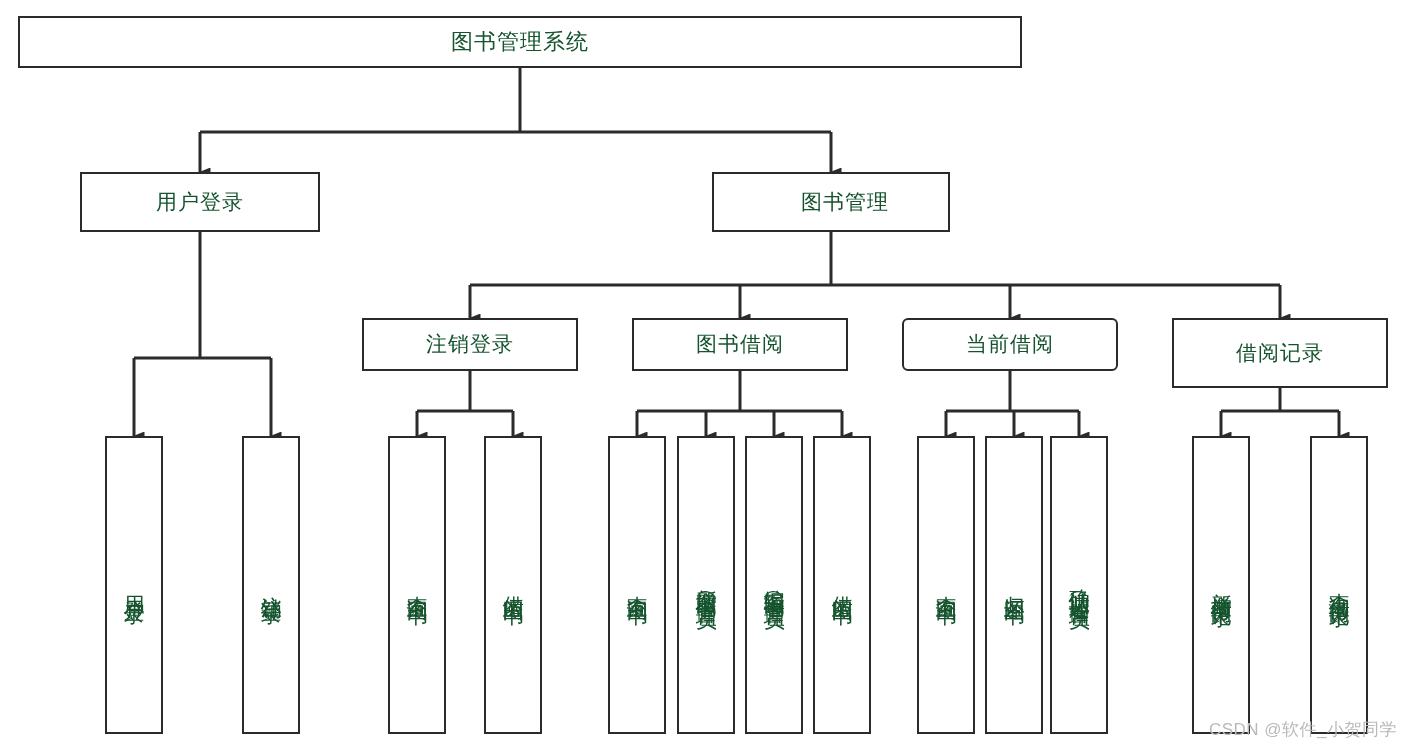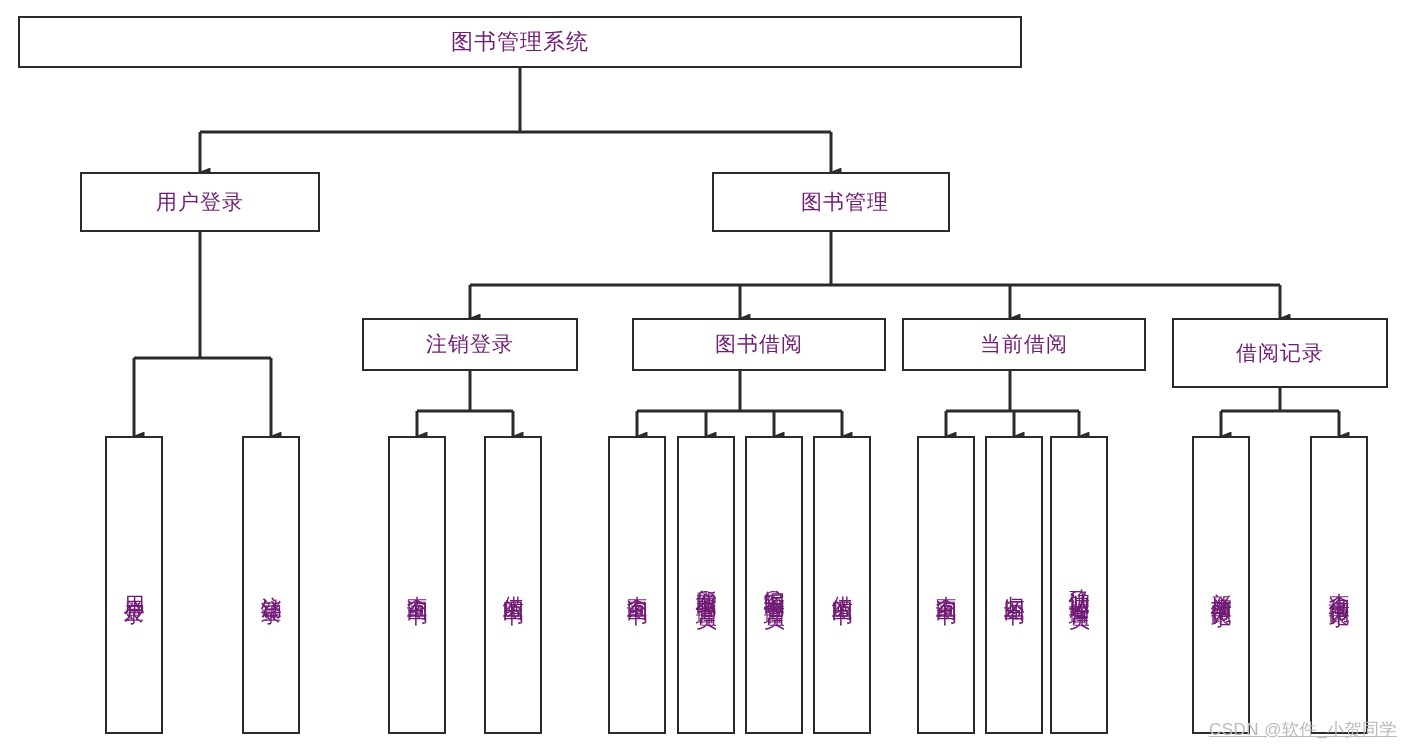--- a/index.html
+++ b/index.html
@@ -34,21 +34,21 @@
     align-items: center;
     justify-content: center;
     color: #1a1a1a;
     z-index: 2;
   }
   .node-label {
     font-size: 21px;
     line-height: 1.25;
     letter-spacing: 1px;
     white-space: nowrap;
-    color: #701a75;
+    color: #14532d;
     text-align: right;
   }
   .node.vertical .node-label {
     writing-mode: vertical-rl;
     text-orientation: upright;
     letter-spacing: 3px;
     font-size: 21px;
     white-space: nowrap;
   }
   .node.root .node-label { font-size: 22px; }
@@ -57,21 +57,20 @@
   #watermark {
     position: absolute;
     right: 8px;
     bottom: 6px;
     font-size: 17px;
     color: #b9b9b9;
     letter-spacing: 0.5px;
     z-index: 5;
     white-space: nowrap;
     font-family: "Liberation Sans", "DejaVu Sans", sans-serif;
-    text-decoration: underline;
   }
 </style>
 </head>
 <body>
 
 <div id="diagram-root">
 
   <svg id="edge-layer" viewBox="0 0 1405 747" width="1405" height="747" xmlns="http://www.w3.org/2000/svg">
     <defs>
       <marker id="arrowhead" markerWidth="9" markerHeight="11" refX="4.5" refY="10.5" orient="auto" markerUnits="userSpaceOnUse">
@@ -121,24 +120,24 @@
       </div>
       <div class="node level2" style="left: 80px; top: 172px; width: 240px; height: 60px;">
         <span class="node-label">用户登录</span>
       </div>
       <div class="node level2" style="left: 712px; top: 172px; width: 238px; height: 60px; padding-left: 28px;">
         <span class="node-label">图书管理</span>
       </div>
       <div class="node level3" style="left: 362px; top: 318px; width: 216px; height: 53px;">
         <span class="node-label">注销登录</span>
       </div>
-      <div class="node level3" style="left: 632px; top: 318px; width: 254px; height: 53px;">
+      <div class="node level3" style="left: 632px; top: 318px; width: 216px; height: 53px;">
         <span class="node-label">图书借阅</span>
       </div>
-      <div class="node level3" style="left: 902px; top: 318px; width: 244px; height: 53px;">
+      <div class="node level3" style="left: 902px; top: 318px; width: 216px; height: 53px; border-radius: 6px;">
         <span class="node-label">当前借阅</span>
       </div>
       <div class="node level3" style="left: 1172px; top: 318px; width: 216px; height: 70px;">
         <span class="node-label">借阅记录</span>
       </div>
       <div class="node leaf vertical" style="left: 105px; top: 436px; width: 58px; height: 298px;">
         <span class="node-label">用户登录</span>
       </div>
       <div class="node leaf vertical" style="left: 242px; top: 436px; width: 58px; height: 298px;">
         <span class="node-label">注销登录</span>

